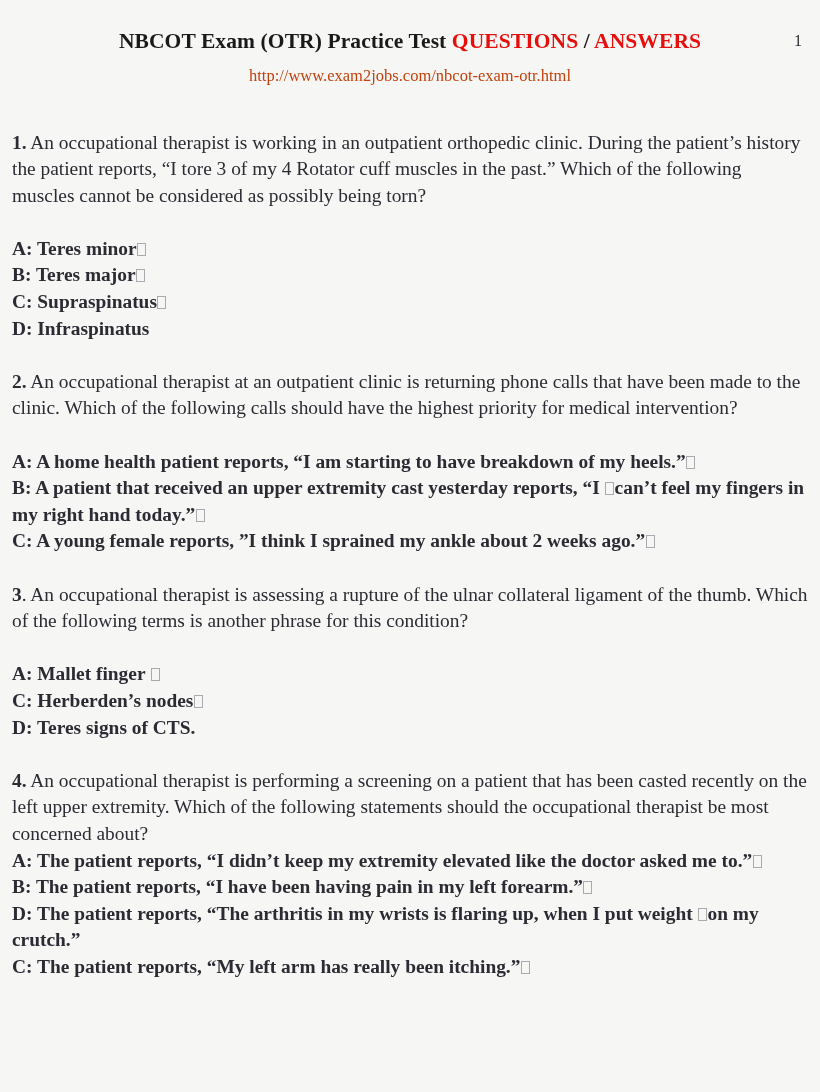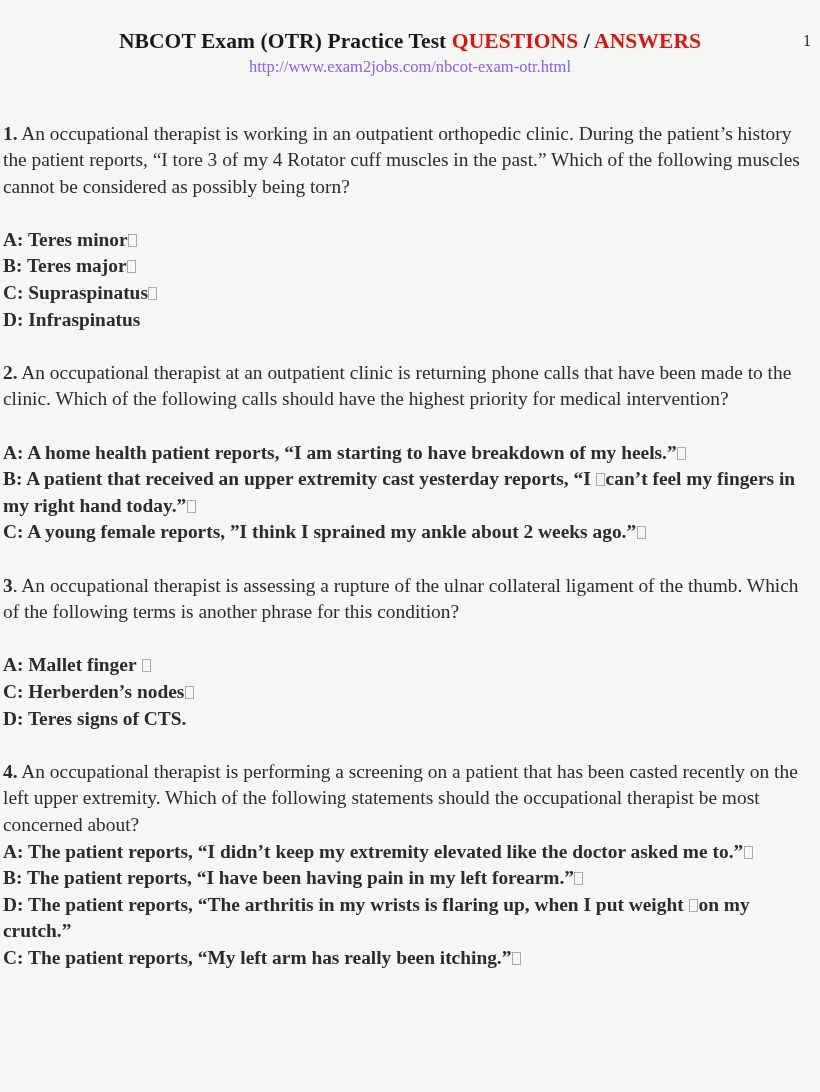--- a/index.html
+++ b/index.html
@@ -12,21 +12,21 @@
     background: #f6f6f5;
     font-family: "Liberation Serif", "DejaVu Serif", serif;
     color: #2b2b33;
     overflow: hidden;
   }
   .page {
     position: relative;
     width: 820px;
     height: 1092px;
     box-sizing: border-box;
-    padding: 0 3px;
+    padding: 0 12px;
   }
 
   
   .header {
     padding-top: 29px;
     text-align: center;
     position: relative;
   }
   .title-line {
     font-size: 21.5px;
@@ -37,22 +37,22 @@
   }
   .title-black { color: #1a1a1a; }
   .title-red { color: #e60f0b; }
   .title-slash {
     color: #1a1a1a;
     font-weight: bold;
   }
   .subtitle {
     font-size: 16.5px;
     line-height: 1.2;
-    margin-top: 3px;
-    color: #8b5cf6;
+    margin-top: 12px;
+    color: #c2410c;
   }
   .page-number {
     position: absolute;
     right: 6px;
     top: 32px;
     font-size: 16px;
     color: #2b2b33;
   }
 
   

